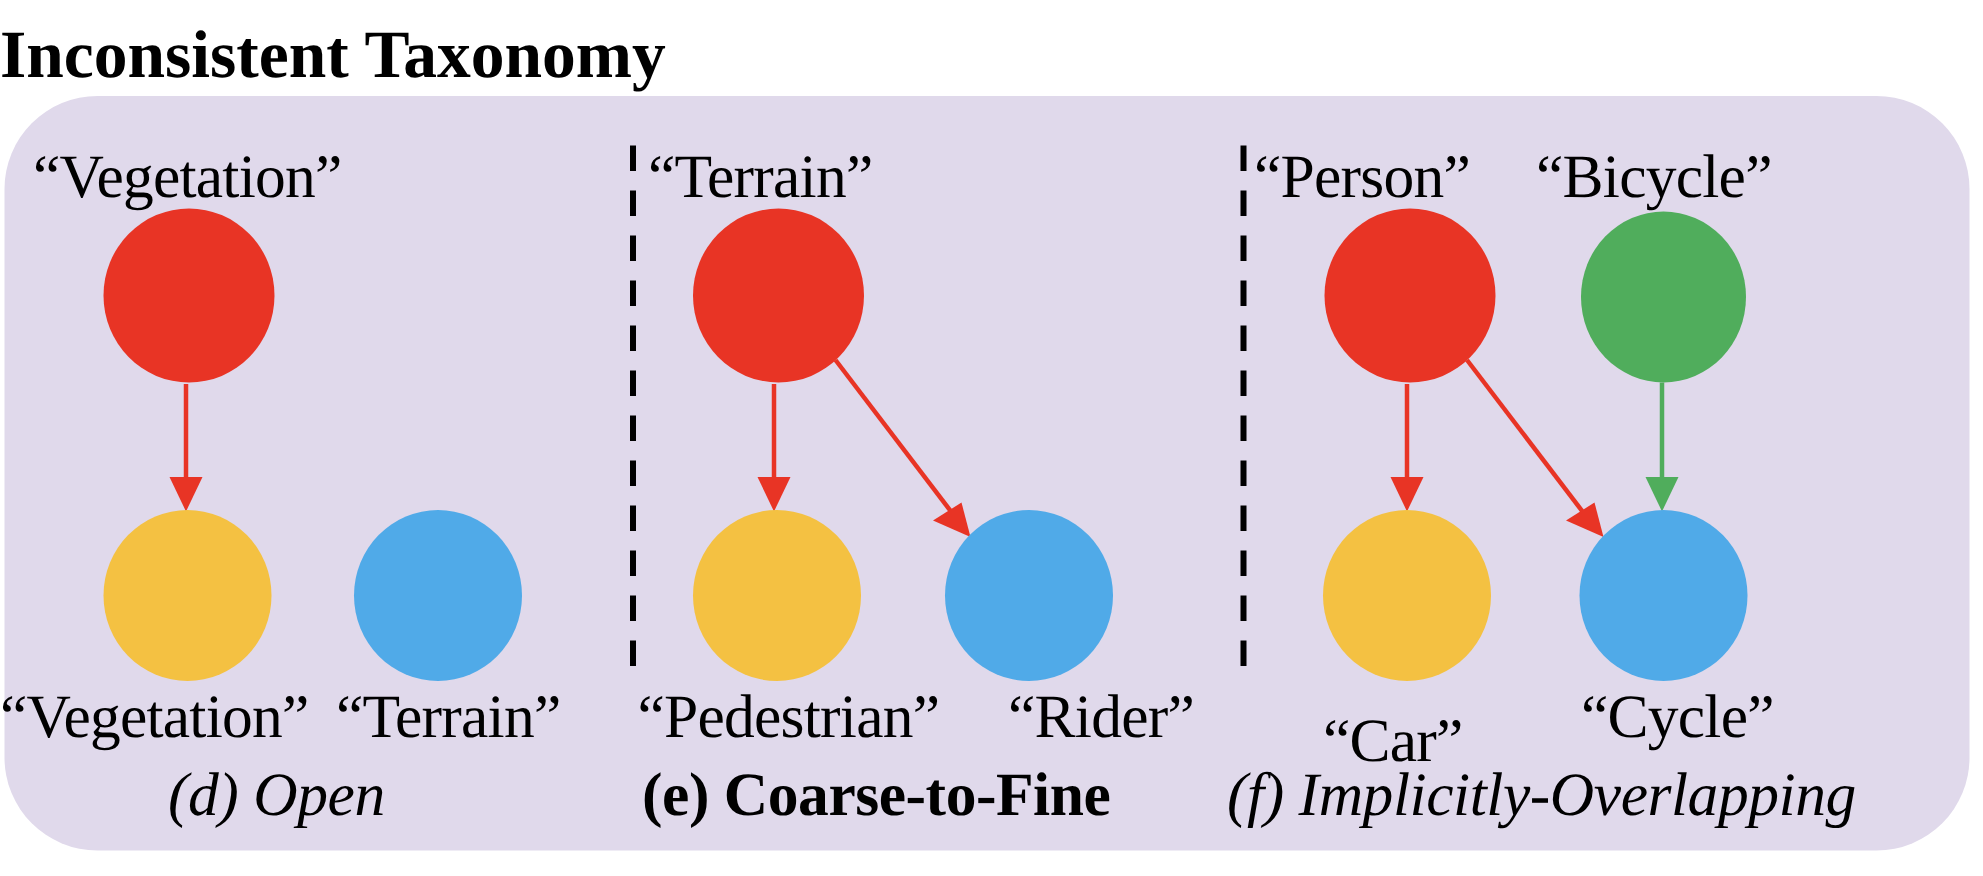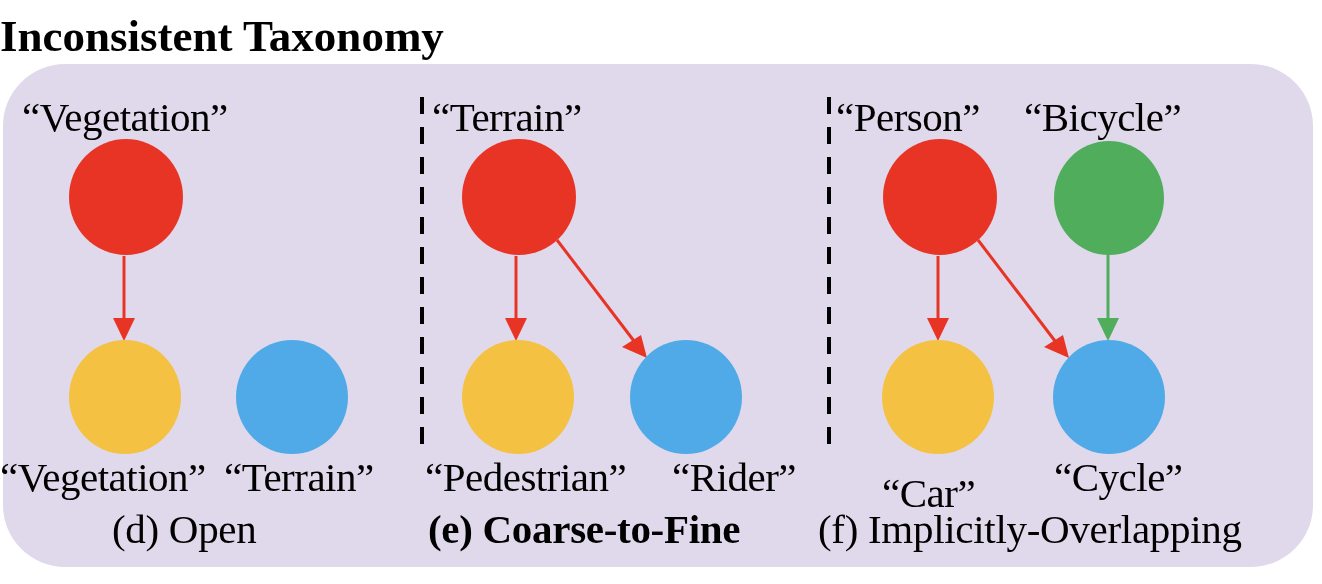--- a/index.html
+++ b/index.html
@@ -64,15 +64,15 @@
 <div class="lbl" style="left:836px; top:94px;">“Person”</div>
 <div class="lbl" style="left:1024px; top:94px;">“Bicycle”</div>
 
 <div class="lbl" style="left:0px; top:454px;">“Vegetation”</div>
 <div class="lbl" style="left:224px; top:454px;">“Terrain”</div>
 <div class="lbl" style="left:425px; top:454px;">“Pedestrian”</div>
 <div class="lbl" style="left:672px; top:454px;">“Rider”</div>
 <div class="lbl" style="left:882px; top:470px;">“Car”</div>
 <div class="lbl" style="left:1054px; top:454px;">“Cycle”</div>
 
-<div class="cap" style="left:112px; top:506px;">(d) Open</div>
+<div class="cap" style="left:112px; top:506px;font-style:italic;">(d) Open</div>
 <div class="cap" style="left:428px; top:506px;font-weight:bold;">(e) Coarse-to-Fine</div>
-<div class="cap" style="left:818px; top:506px;">(f) Implicitly-Overlapping</div>
+<div class="cap" style="left:818px; top:506px;font-style:italic;">(f) Implicitly-Overlapping</div>
 
 </body></html>

